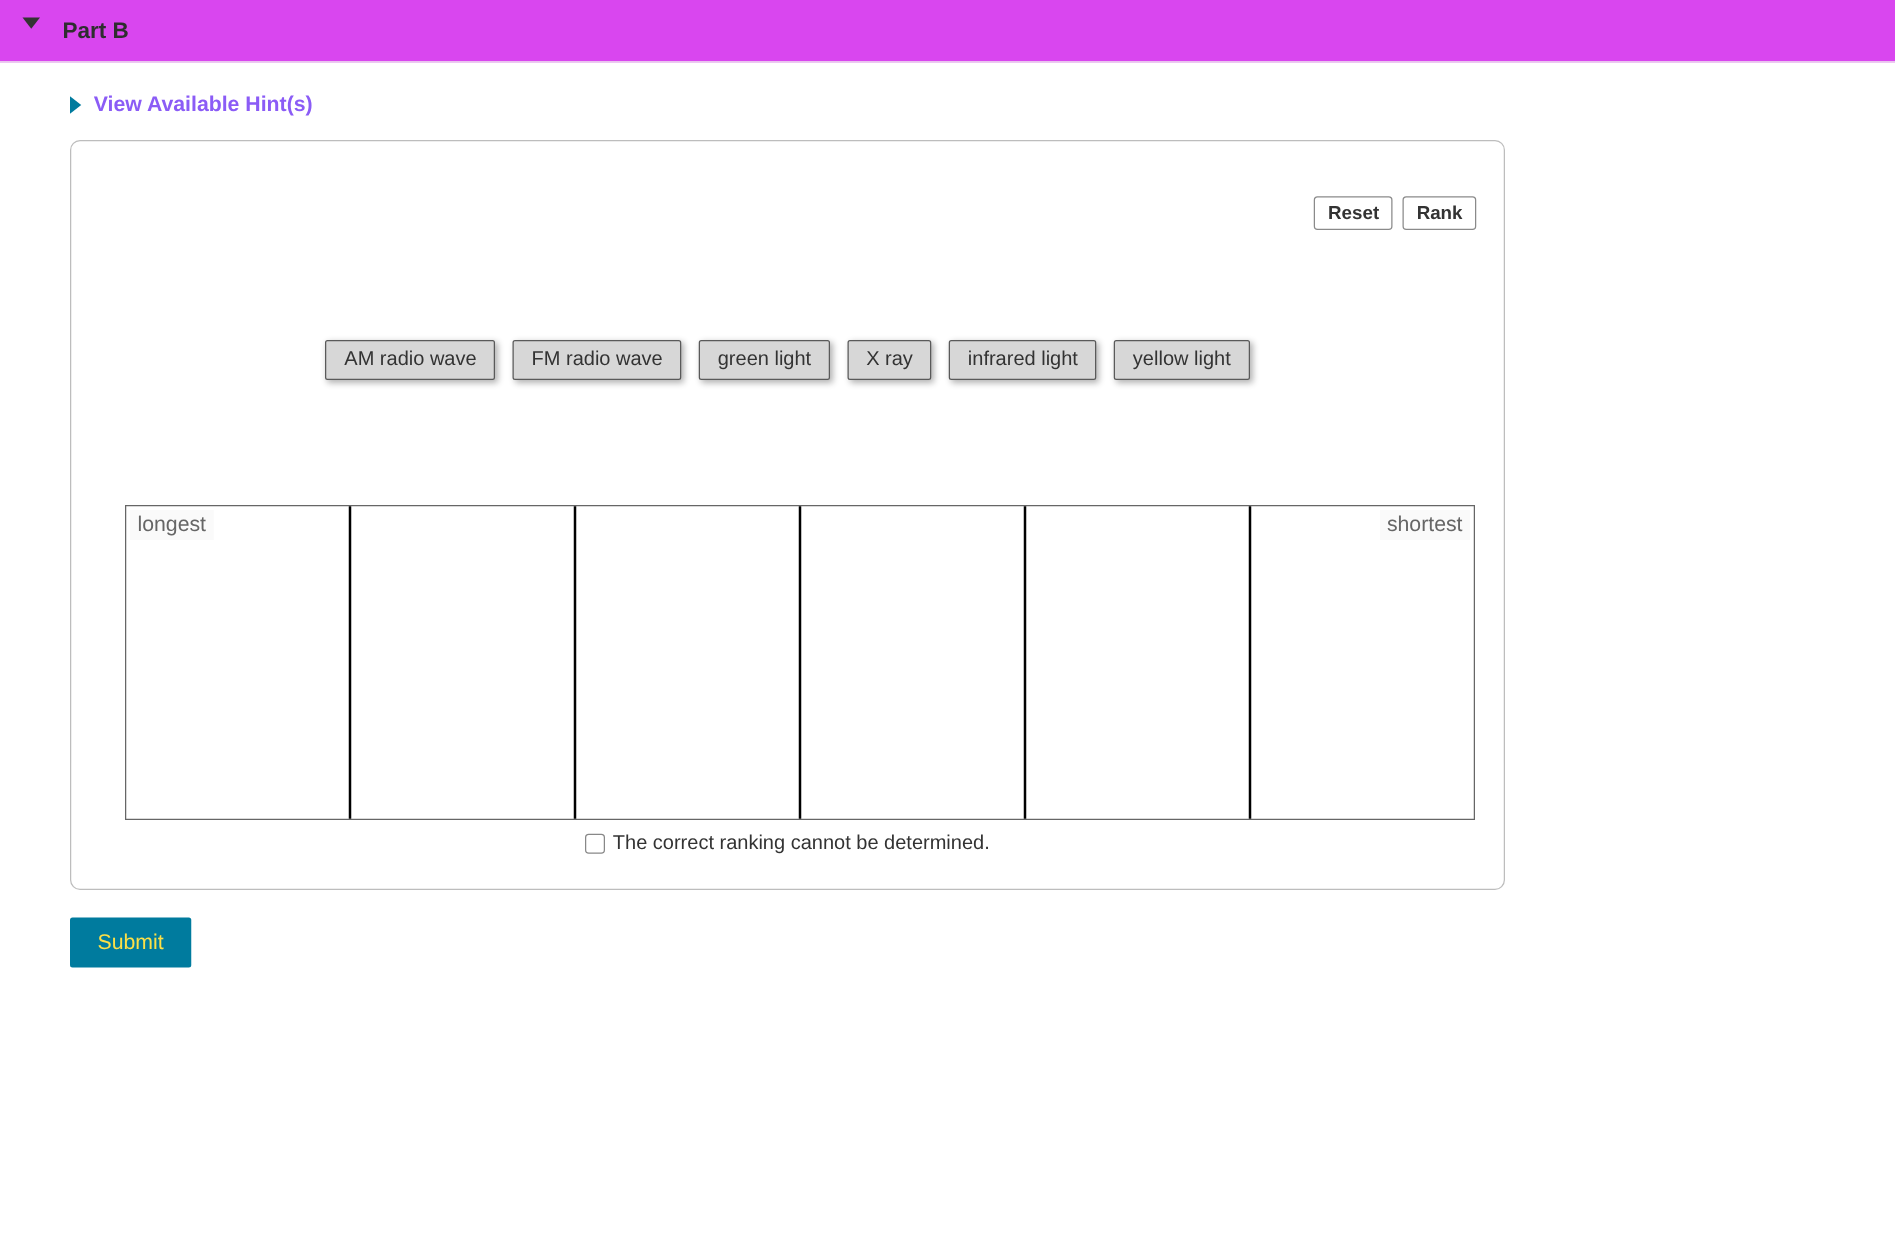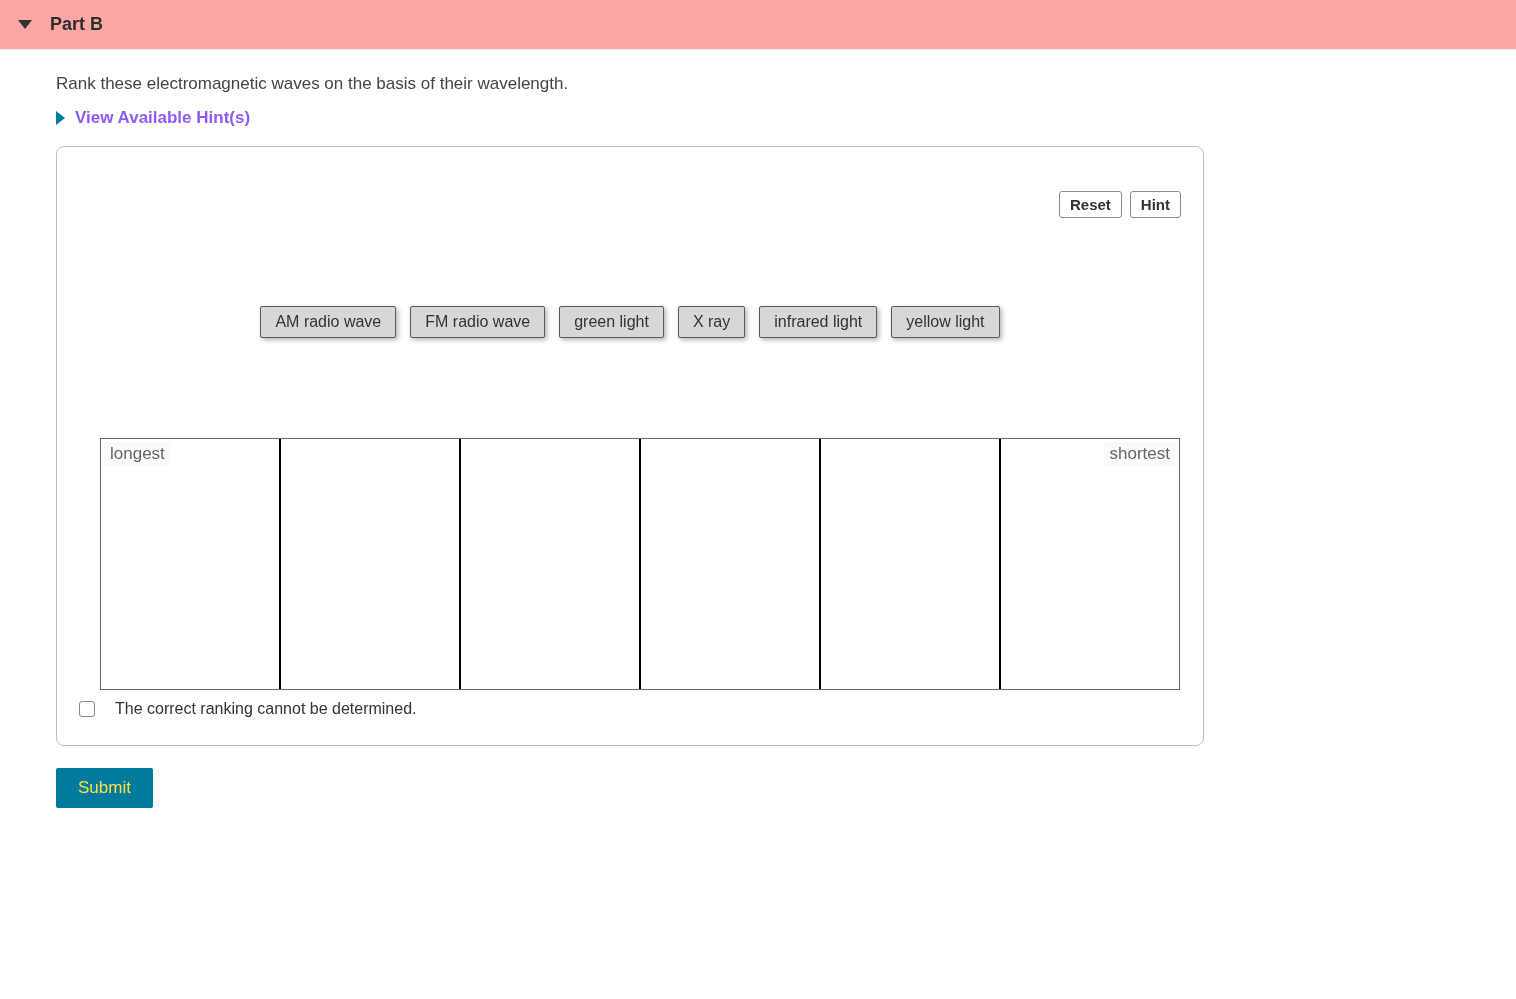--- a/index.html
+++ b/index.html
@@ -8,24 +8,23 @@
       padding: 0;
     }
     body {
       font-family: Arial, -apple-system, BlinkMacSystemFont, "Segoe UI", Helvetica, sans-serif;
       font-size: 16px;
       color: #333;
       background: #fff;
       width: 1516px;
     }
     .part-header {
-      background: #fca5a5;
+      background: #d946ef;
       padding: 14px 18px;
       display: flex;
-      align-items: center;
       gap: 18px;
       border-bottom: 1px solid #eee;
     }
     .part-header .triangle-down {
       display: inline-block;
       width: 0;
       height: 0;
       border-left: 7px solid transparent;
       border-right: 7px solid transparent;
       border-top: 9px solid #333;
@@ -148,23 +147,24 @@
       right: 3px;
       font-size: 17px;
       color: #666;
       padding: 2px 6px;
       background: #fafafa;
     }
     .checkbox-row {
       margin-top: 10px;
       display: flex;
       align-items: center;
-      gap: 20px;
+      gap: 6px;
       font-size: 16px;
       color: #333;
+      justify-content: center;
     }
     .checkbox-row input[type="checkbox"] {
       width: 16px;
       height: 16px;
       cursor: pointer;
       border: 1px solid #888;
       border-radius: 3px;
       appearance: none;
       background: #fff;
     }
@@ -188,31 +188,30 @@
 </head>
 <body>
 
 <div class="part-header">
   <span class="triangle-down"></span>
   <span class="part-title">Part B</span>
 </div>
 
 <div class="content">
 
-  <p class="question-text">Rank these electromagnetic waves on the basis of their wavelength.</p>
 
   <div class="hints-row">
     <span class="triangle-right"></span>
     <span>View Available Hint(s)</span>
   </div>
 
   <div class="panel">
     <div class="panel-toolbar">
       <button class="tool-btn">Reset</button>
-      <button class="tool-btn">Hint</button>
+      <button class="tool-btn">Rank</button>
     </div>
 
     <div class="draggable-area">
       <div class="draggable-item">AM radio wave</div>
       <div class="draggable-item">FM radio wave</div>
       <div class="draggable-item">green light</div>
       <div class="draggable-item">X ray</div>
       <div class="draggable-item">infrared light</div>
       <div class="draggable-item">yellow light</div>
     </div>

